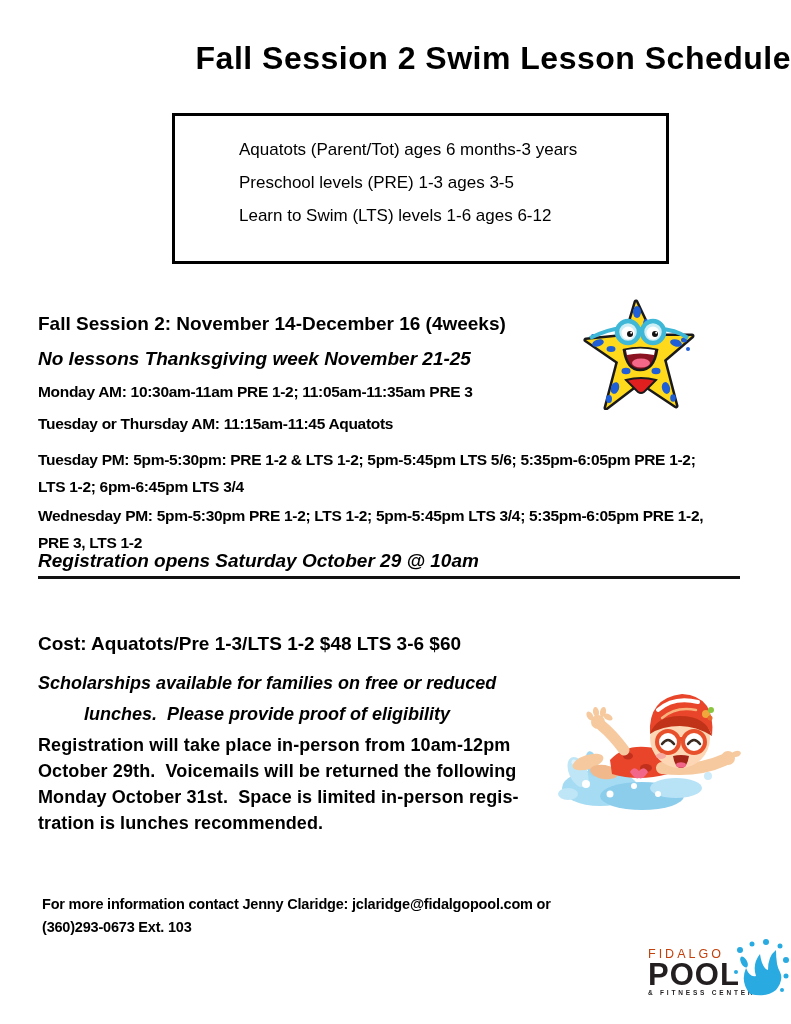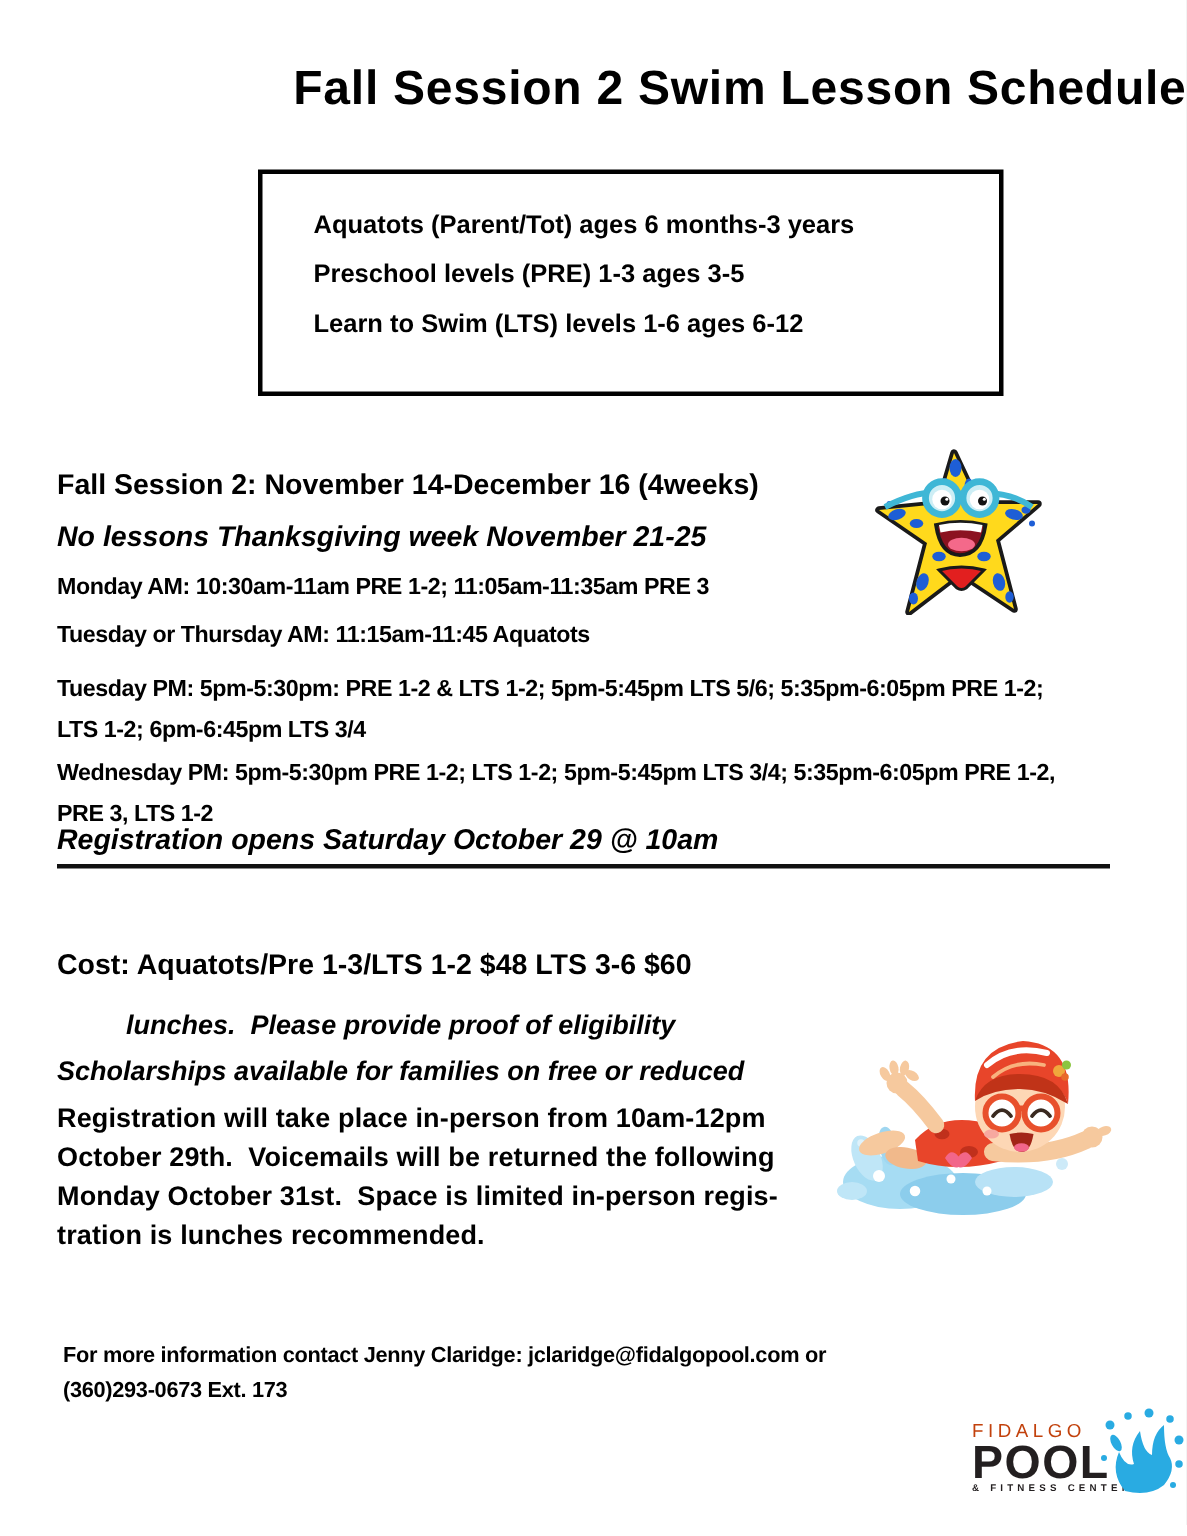--- a/index.html
+++ b/index.html
@@ -10,21 +10,21 @@
   }
   .t{position:absolute;white-space:nowrap;font-weight:bold;line-height:1;}
   .title{
     left:0;right:0;top:42px;text-align:right;
     font-size:32px;letter-spacing:.5px;
   }
   .levels-box{
     position:absolute;left:172px;top:113px;width:457px;height:128px;
     border:3px solid #000;padding:17px 0 0 34px;box-sizing:content-box;
   }
-  .levels-line{font-weight:bold;font-size:17px;line-height:33px;white-space:nowrap;}
+  .levels-line{font-weight:normal;font-size:17px;line-height:33px;white-space:nowrap;margin-left:30px;}
   .h19{font-size:19px;}
   .it{font-style:italic;text-align:center;}
   .d15{font-size:15.5px;letter-spacing:-.3px;}
   .para{line-height:27px;}
   .para div{white-space:nowrap;}
   .rule{position:absolute;left:38px;top:576px;width:702px;height:3px;background:#111;}
   .sch{font-size:18px;line-height:31px;}
   .reg{font-size:18px;line-height:26px;letter-spacing:.1px;}
   .contact{font-size:14.5px;line-height:23px;letter-spacing:-.2px;}
   .art{position:absolute;}
@@ -64,34 +64,34 @@
     <div>PRE 3, LTS 1-2</div>
   </div>
 
   <div class="t h19 it" style="left:38px;top:551px;">Registration opens Saturday October 29 @ 10am</div>
 
   <div class="rule"></div>
 
   <div class="t h19" style="left:38px;top:634px;">Cost: Aquatots/Pre 1-3/LTS 1-2 $48 LTS 3-6 $60</div>
 
   <div class="t it sch" style="left:38px;top:668px;">
+    <div>Scholarships available for families on free or reduced</div>
     <div>lunches.&nbsp; Please provide proof of eligibility</div>
-    <div>Scholarships available for families on free or reduced</div>
   </div>
 
   <div class="t reg" style="left:38px;top:732px;">
     <div>Registration will take place in-person from 10am-12pm</div>
     <div>October 29th.&nbsp; Voicemails will be returned the following</div>
     <div>Monday October 31st.&nbsp; Space is limited in-person regis-</div>
     <div>tration is lunches recommended.</div>
   </div>
 
   <div class="t contact" style="left:42px;top:893px;">
     <div>For more information contact Jenny Claridge: jclaridge@fidalgopool.com or</div>
-    <div>(360)293-0673 Ext. 173</div>
+    <div>(360)293-0673 Ext. 103</div>
   </div>
 
   <svg class="art" style="left:580px;top:296px;" width="122" height="114" viewBox="0 0 122 114" aria-hidden="true">
     <g>
       <polygon points="56,6 72,40 112,40 84,64 96,110 60,86 26,112 38,66 6,44 46,40" fill="#ffd91c" stroke="#1a1a1a" stroke-width="5" stroke-linejoin="round"></polygon>
       <polygon points="56,6 72,40 112,40 84,64 96,110 60,86 26,112 38,66 6,44 46,40" fill="#ffd91c"></polygon>
 
       <g fill="#1e5ed6">
         <ellipse cx="57" cy="16" rx="4" ry="6"></ellipse>
         <ellipse cx="66" cy="28" rx="3" ry="5"></ellipse>

